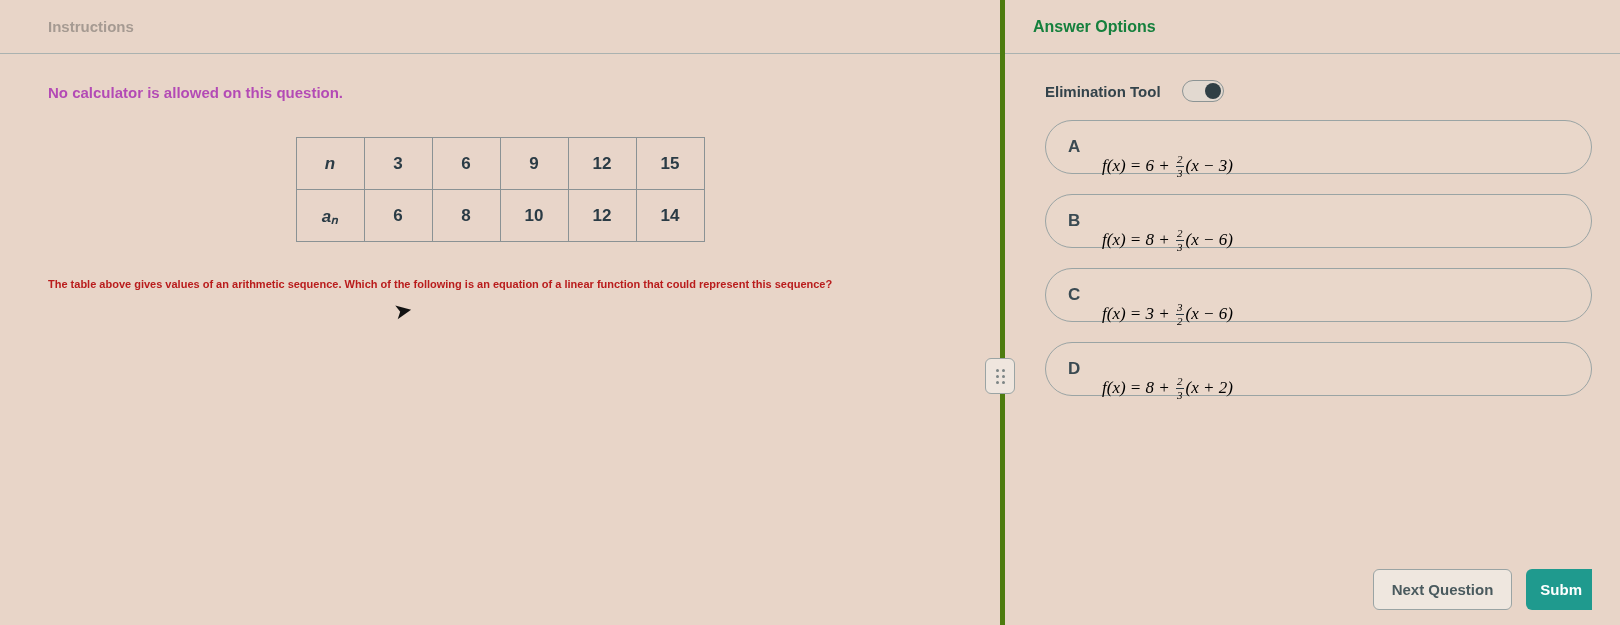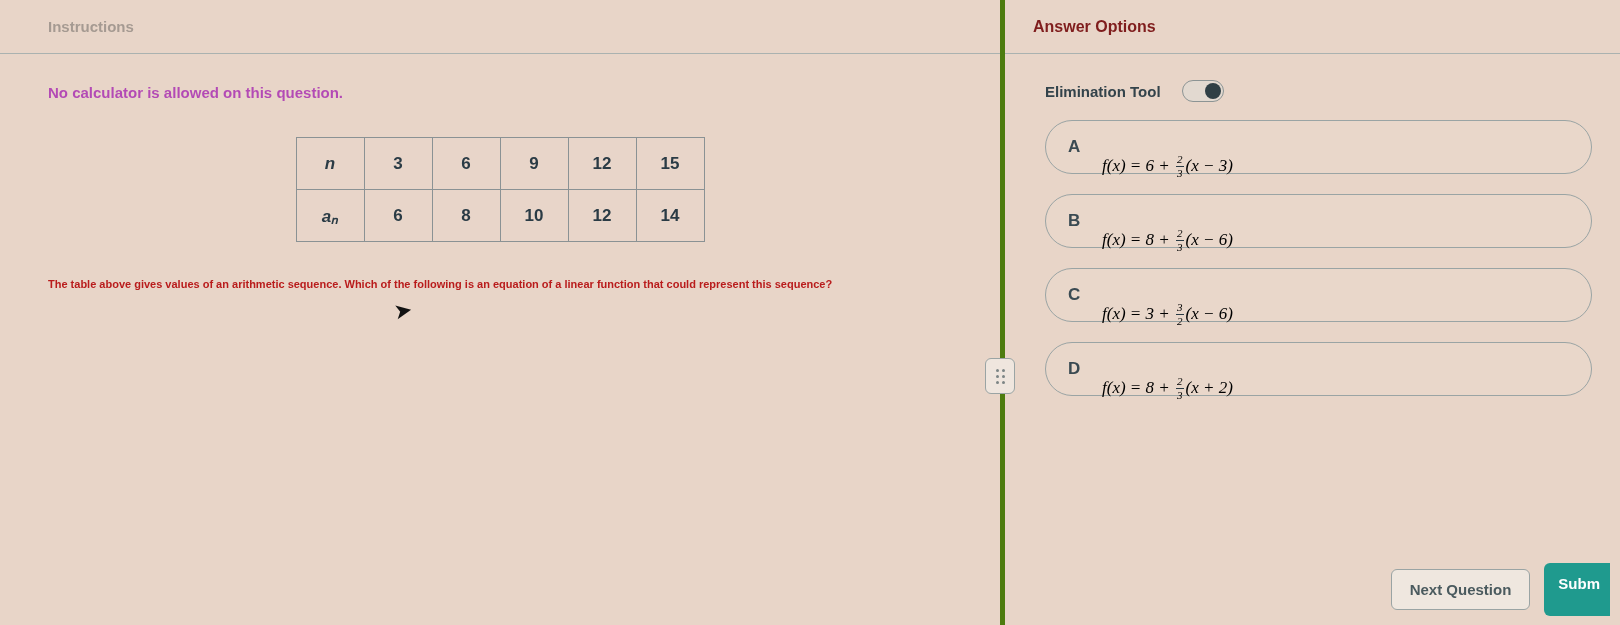--- a/index.html
+++ b/index.html
@@ -105,21 +105,21 @@
   .right-header {
     height: 54px;
     border-bottom: 1px solid #aab2b0;
     display: flex;
     align-items: center;
     padding: 0 28px;
   }
   .right-header-title {
     font-size: 16px;
     font-weight: 700;
-    color: #7f1d1d;
+    color: #15803d;
   }
   .right-body {
     padding: 26px 28px 0 40px;
   }
   .elim-row {
     display: flex;
     align-items: center;
     gap: 21px;
     margin-bottom: 18px;
   }
@@ -182,41 +182,41 @@
     font-size: 11px;
     line-height: 1;
     margin: 0 2px;
     position: relative;
     top: -1px;
   }
   .frac .num { border-bottom: 1px solid #2a3b45; padding: 0 1px 1px; text-align:center;}
   .frac .den { padding-top: 1px; text-align:center;}
   .footer {
     position: absolute;
-    right: 0;
+    right: 18px;
     bottom: 0;
     height: 64px;
     display: flex;
     align-items: center;
     gap: 14px;
     padding: 0 10px 8px 0;
   }
   .next-btn {
     border: 1px solid #9aa4a4;
     border-radius: 6px;
     padding: 11px 18px;
     font-size: 15px;
     font-weight: 600;
     color: #4a5a5e;
     background: #efe7df;
     cursor: pointer;
   }
   .submit-btn {
     border-radius: 6px 0 0 6px;
-    padding: 12px 10px 24px 14px;
+    padding: 12px 10px 12px 14px;
     font-size: 15px;
     font-weight: 700;
     color: #fff;
     background: #1f9a8e;
     cursor: pointer;
   }
 </style>
 </head>
 <body>
 

